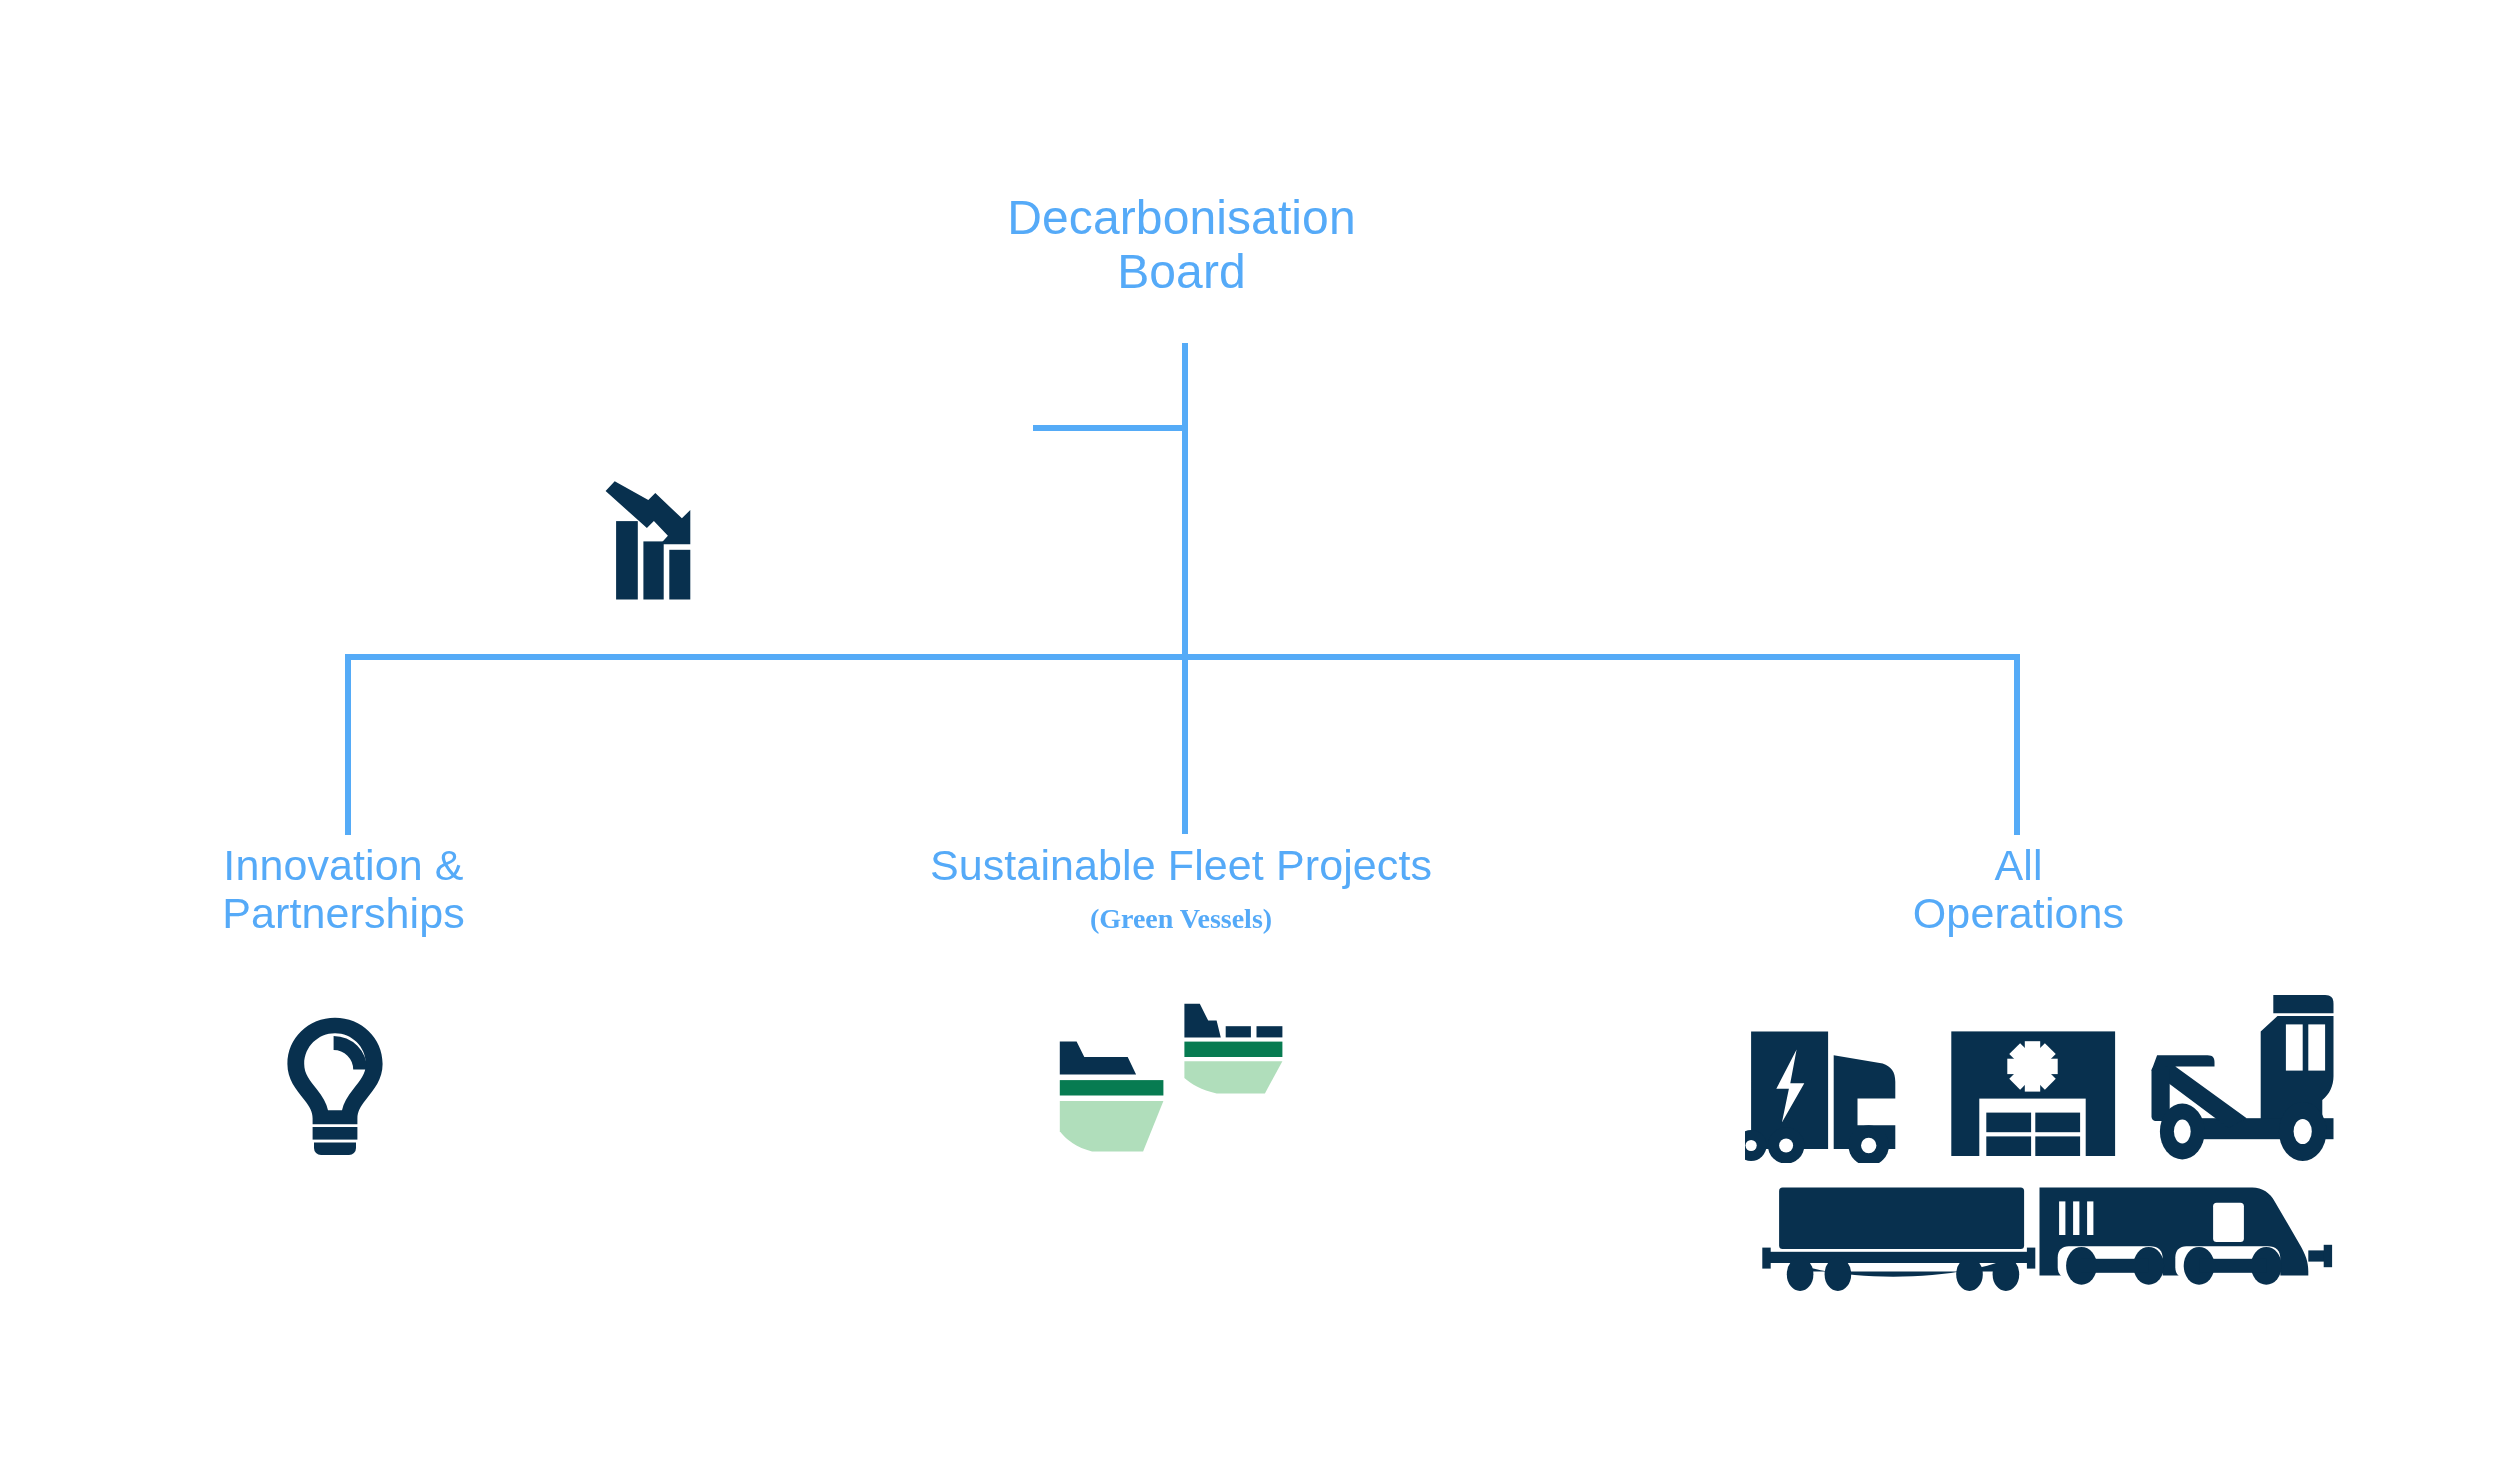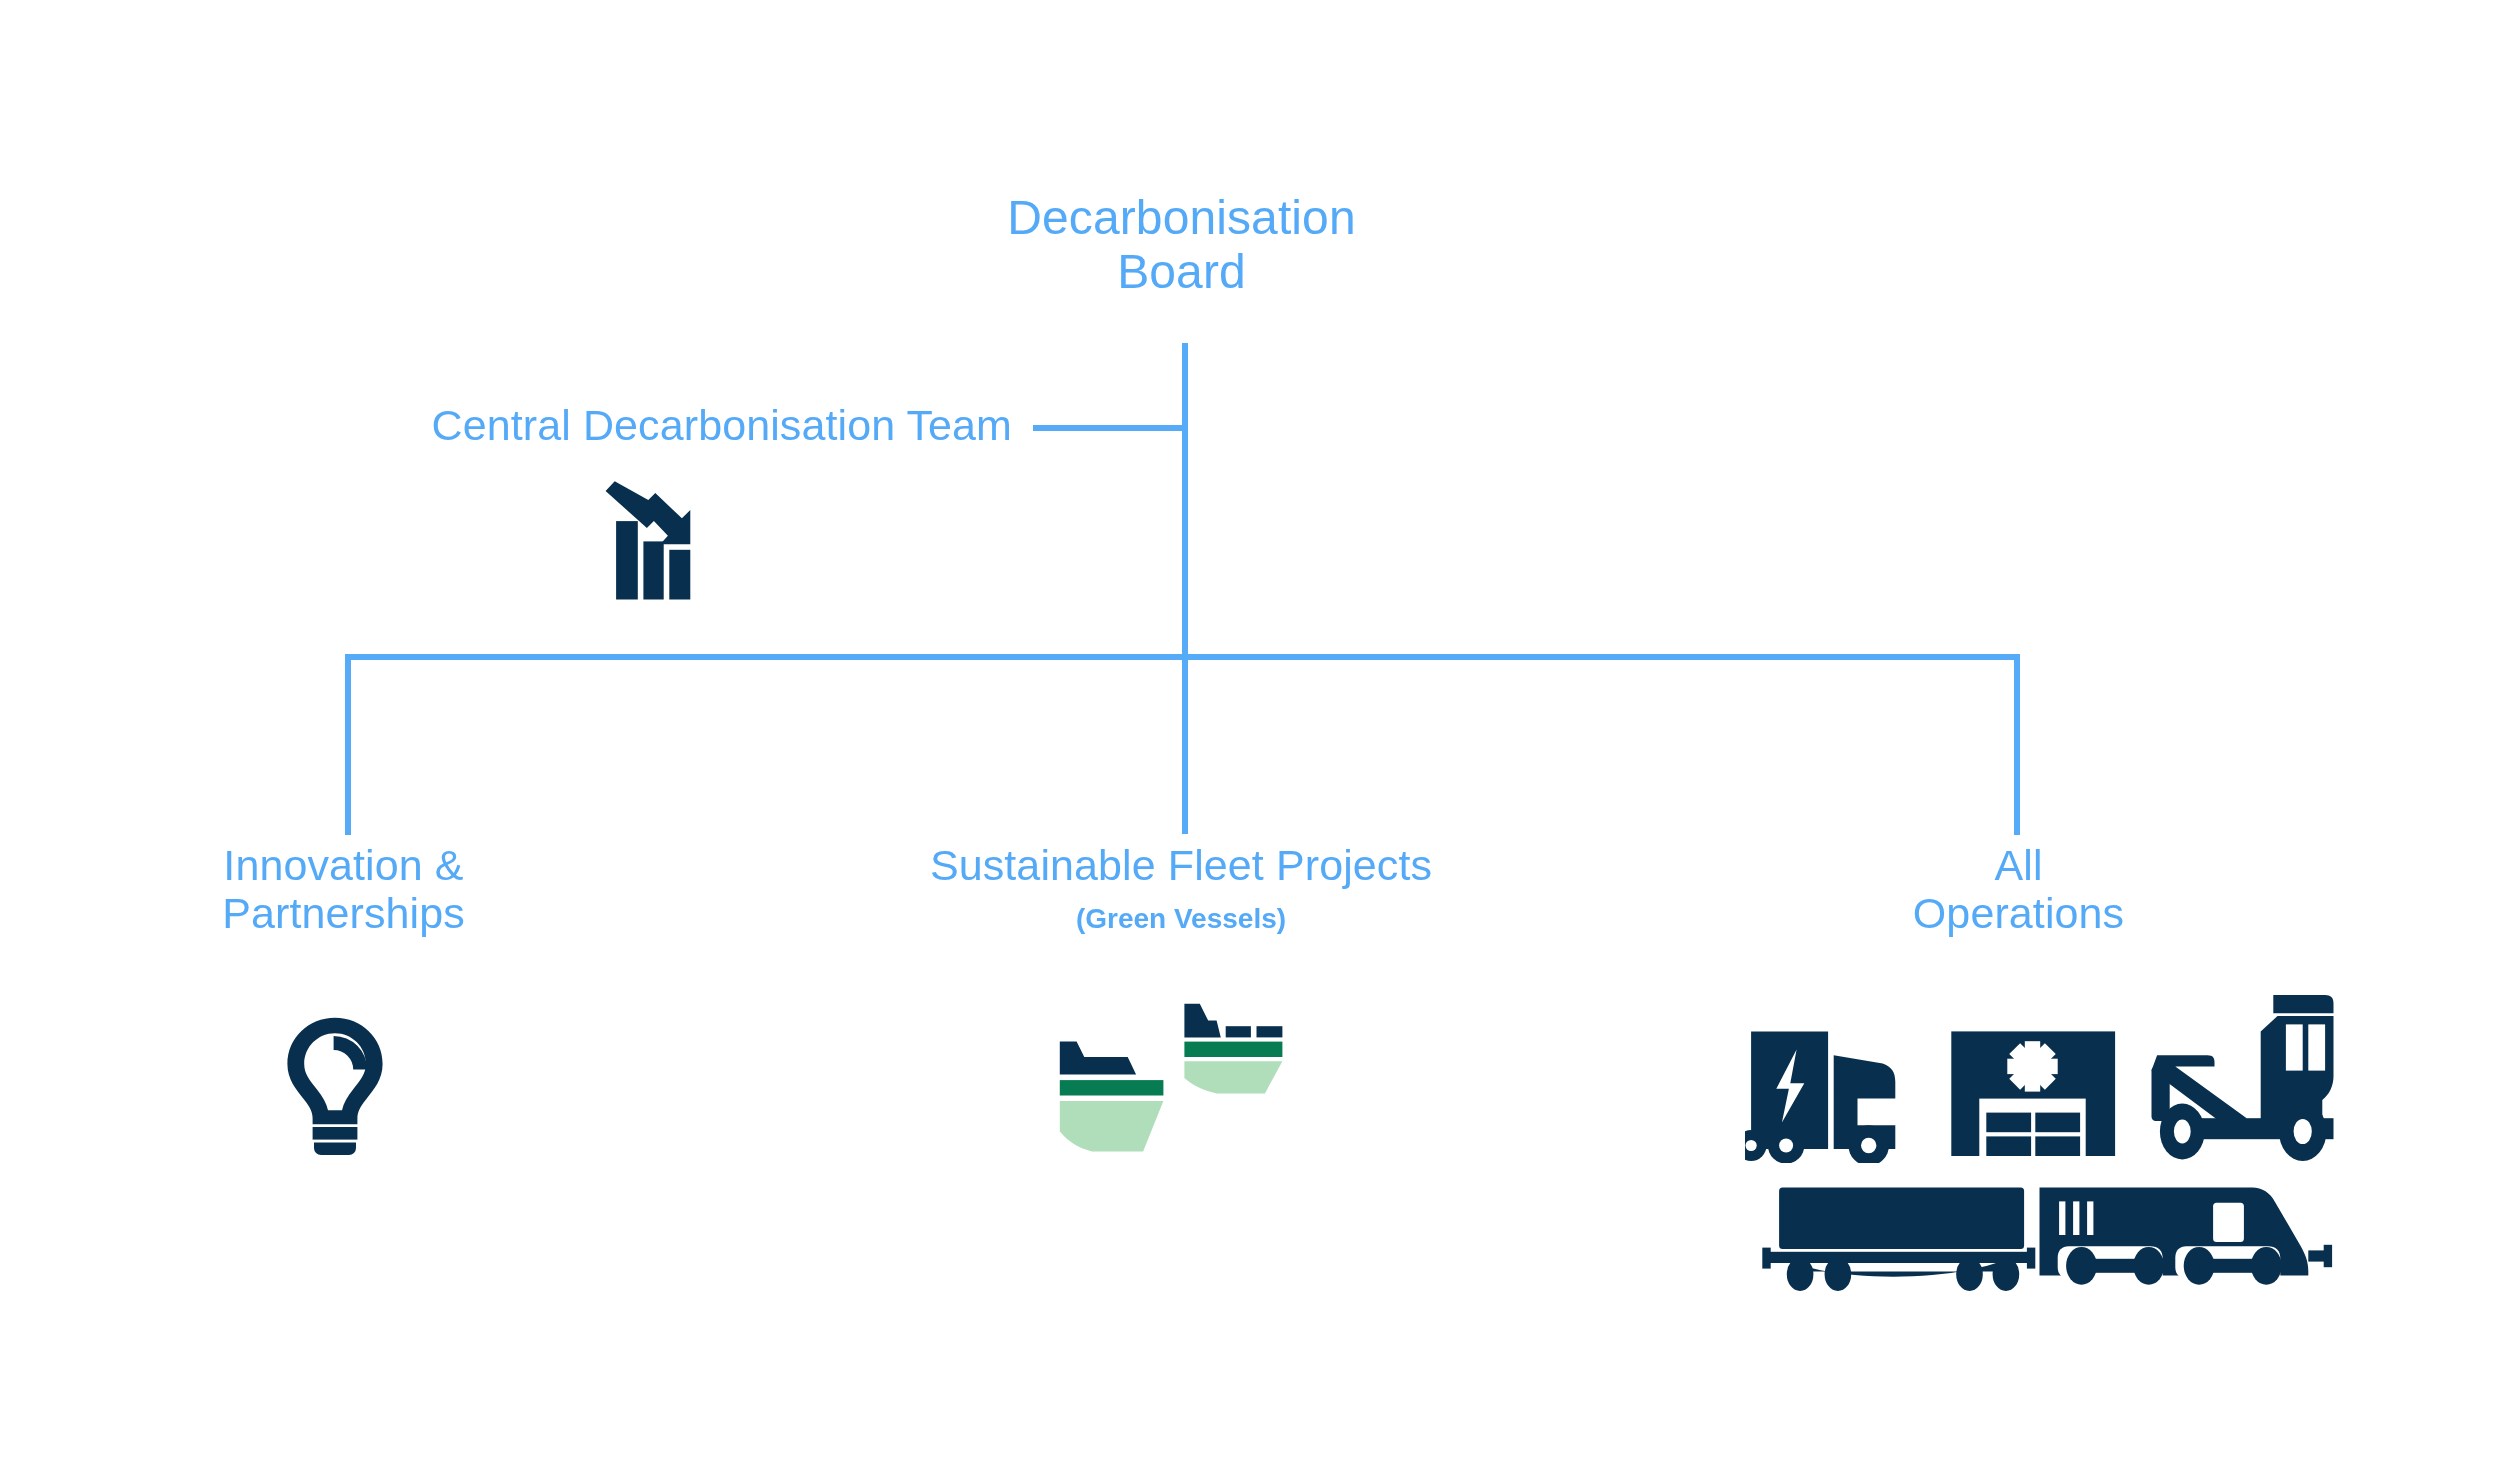--- a/index.html
+++ b/index.html
@@ -38,21 +38,21 @@
   #innovation-label{
     left:28px;top:841px;width:631px;
     font-size:43px;
   }
   #fleet-label{
     left:743px;top:841px;width:876px;
     font-size:43px;
   }
   #fleet-sub{
     position:absolute;left:743px;top:903px;width:876px;
-    font-size:28px;font-weight:bold;color:#55aaf8;text-align:center;
+    font-size:28px;font-weight:bold;color:#55aaf8;text-align:center;font-family:Liberation Serif, serif;
   }
   #allops-label{
     left:1724px;top:841px;width:589px;
     font-size:43px;
   }
 
   
   .icon-box{position:absolute;}
   #chart-down-icon{left:600px;top:477px;width:105px;height:126px;}
   #bulb-icon{left:279px;top:1015px;width:112px;height:140px;}
@@ -72,21 +72,20 @@
 
   <div class="line h" style="left:345px;top:654px;width:1675px;"></div>
 
   <div class="line v" style="left:345px;top:654px;height:181px;"></div>
 
   <div class="line v" style="left:2014px;top:654px;height:181px;"></div>
 
   <div class="node-label" id="board-label">Decarbonisation
 Board</div>
 
-  <div class="node-label" id="central-label">Central Decarbonisation Team</div>
 
   <div class="node-label" id="fleet-label">Sustainable Fleet Projects</div>
 
   <div class="node-label" id="innovation-label">Innovation &amp;
 Partnerships</div>
 
   <div id="fleet-sub">(Green Vessels)</div>
 
   <div class="node-label" id="allops-label">All
 Operations</div>

